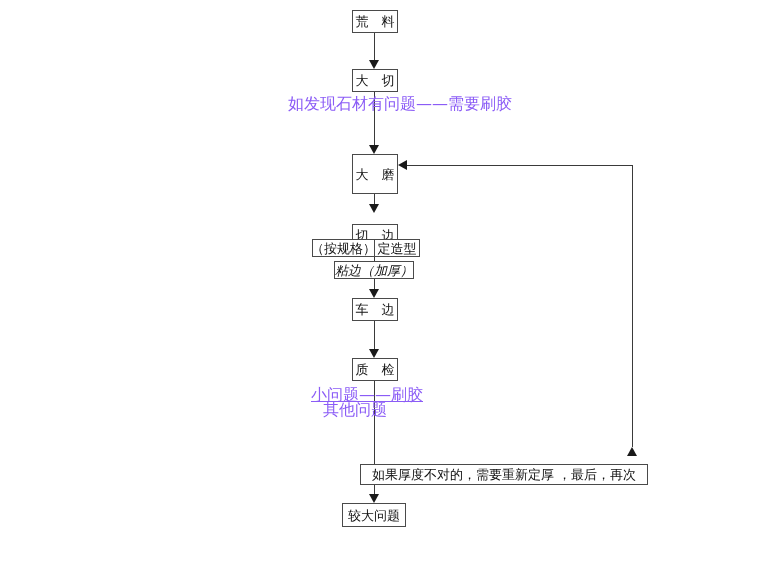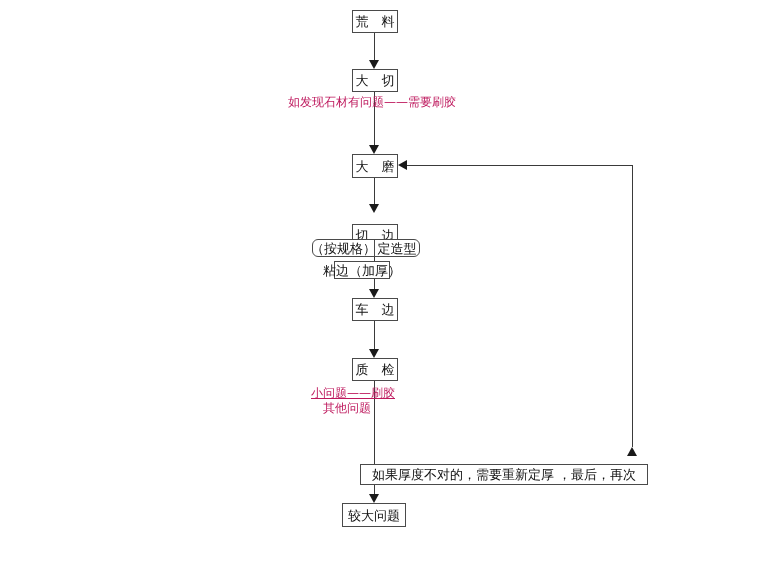--- a/index.html
+++ b/index.html
@@ -48,23 +48,23 @@
     align-items: center;
     justify-content: center;
     padding: 0 2px;
   }
   .node .cell.divider {
     border-right: 1px solid #4a4a4a;
   }
   
   .anno {
     position: absolute;
-    font-size: 12px;
+    font-size: 16px;
     line-height: 1;
-    color: #be185d;
+    color: #8b5cf6;
     white-space: nowrap;
     z-index: 4;
   }
   
   .vline {
     position: absolute;
     width: 0;
     border-left: 1px solid #3a3a3a;
     z-index: 1;
   }
@@ -125,34 +125,34 @@
   <div class="arrow left" style="left:398px; top:160px;"></div>
 
   <div class="node" style="left:352px; top:10px; width:46px; height:23px;">
     <span>荒　料</span>
   </div>
 
   <div class="node" style="left:352px; top:69px; width:46px; height:23px;">
     <span>大　切</span>
   </div>
 
-  <div class="node" style="left:352px; top:154px; width:46px; height:24px;">
+  <div class="node" style="left:352px; top:154px; width:46px; height:40px;">
     <span>大　磨</span>
   </div>
 
   <div class="node" style="left:352px; top:213px; width:46px; height:23px;margin-top:11px;">
     <span>切　边</span>
   </div>
 
-  <div class="node split" style="left:312px; top:239px; width:108px; height:18px;border-radius:6px;">
+  <div class="node split" style="left:312px; top:239px; width:108px; height:18px;">
     <span class="cell divider" style="width:62px;">（按规格）</span>
     <span class="cell" style="width:45px;">定造型</span>
   </div>
 
-  <div class="node wide" style="left:334px; top:261px; width:56px; height:18px;">
+  <div class="node wide" style="left:334px; top:261px; width:80px; height:18px;font-style:italic;">
     <span>粘边（加厚）</span>
   </div>
 
   <div class="node" style="left:352px; top:298px; width:46px; height:23px;">
     <span>车　边</span>
   </div>
 
   <div class="node" style="left:352px; top:358px; width:46px; height:23px;">
     <span>质　检</span>
   </div>

